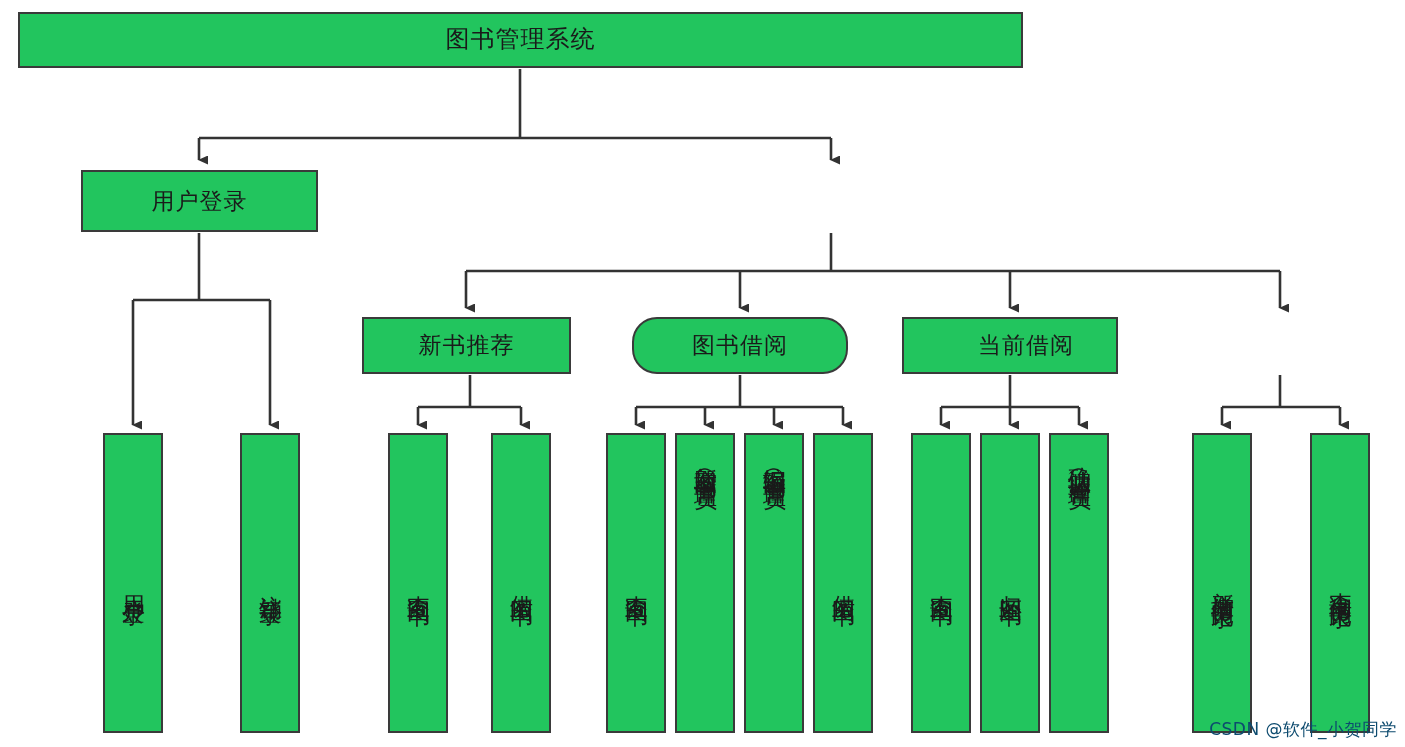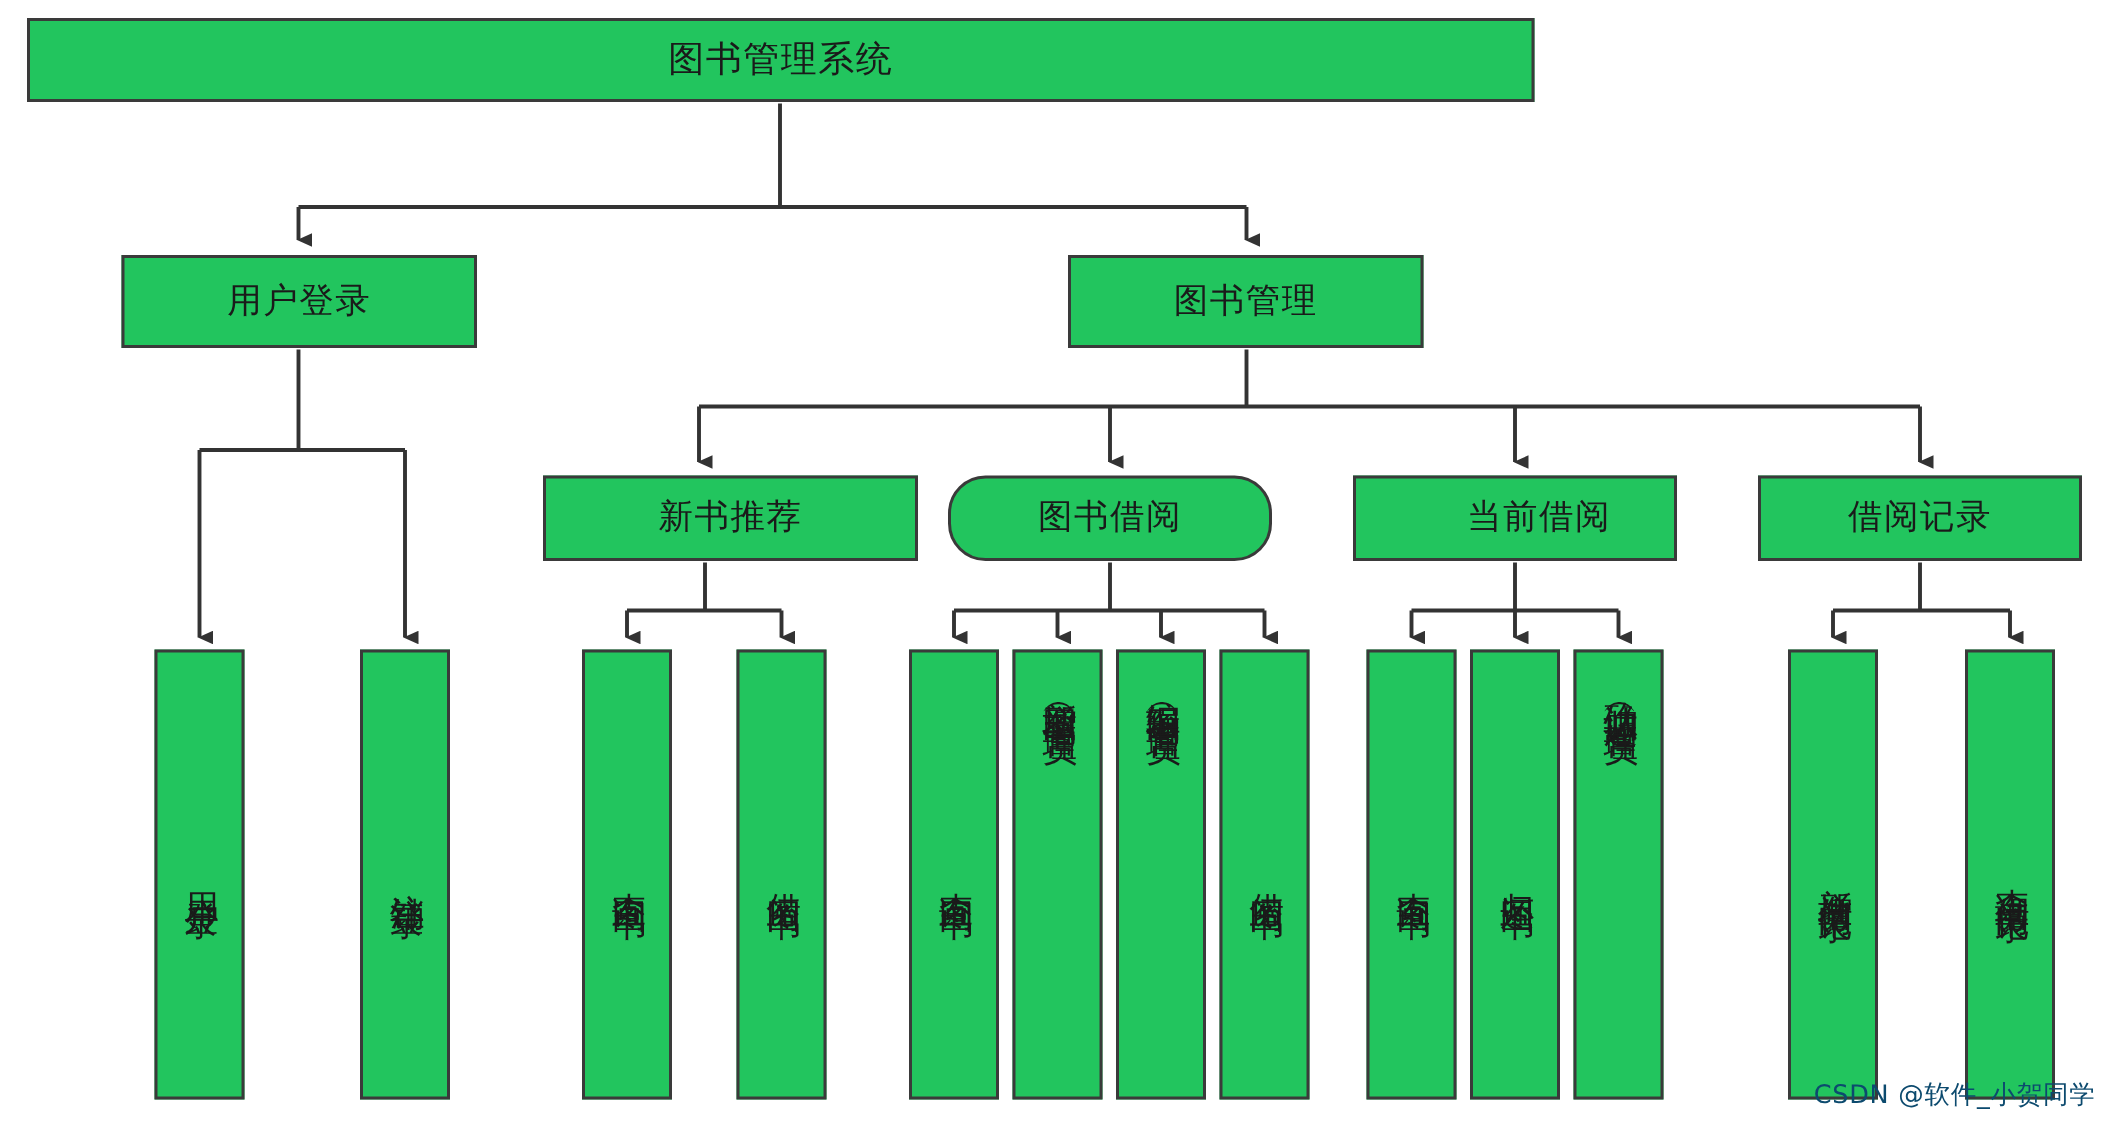--- a/index.html
+++ b/index.html
@@ -128,35 +128,29 @@
     </g>
   </svg>
 
   <div class="node horiz title-node" style="left:18px; top:12px; width:1005px; height:56px;">
     <span>图书管理系统</span>
   </div>
 
   <div class="node horiz" style="left:81px; top:170px; width:237px; height:62px;">
     <span>用户登录</span>
   </div>
-  <div class="node horiz" style="left:712px; top:170px; width:237px; height:62px;">
-    <span>图书管理</span>
-  </div>
 
-  <div class="node horiz" style="left:362px; top:317px; width:250px; height:57px;align-items:center;">
+  <div class="node horiz" style="left:362px; top:317px; width:209px; height:57px;align-items:center;">
     <span>新书推荐</span>
   </div>
   <div class="node horiz" style="left:632px; top:317px; width:216px; height:57px;border-radius:25px;">
     <span>图书借阅</span>
   </div>
   <div class="node horiz" style="left:902px; top:317px; width:216px; height:57px;padding-left:32px;">
     <span>当前借阅</span>
-  </div>
-  <div class="node horiz" style="left:1172px; top:317px; width:216px; height:57px;">
-    <span>借阅记录</span>
   </div>
 
   <div class="node vert centered" style="left:103px; top:433px; width:60px; height:300px;">
     <span class="vlabel">用户登录</span>
   </div>
   <div class="node vert centered" style="left:240px; top:433px; width:60px; height:300px;">
     <span class="vlabel">注销登录</span>
   </div>
 
   <div class="node vert centered" style="left:388px; top:433px; width:60px; height:300px;">

